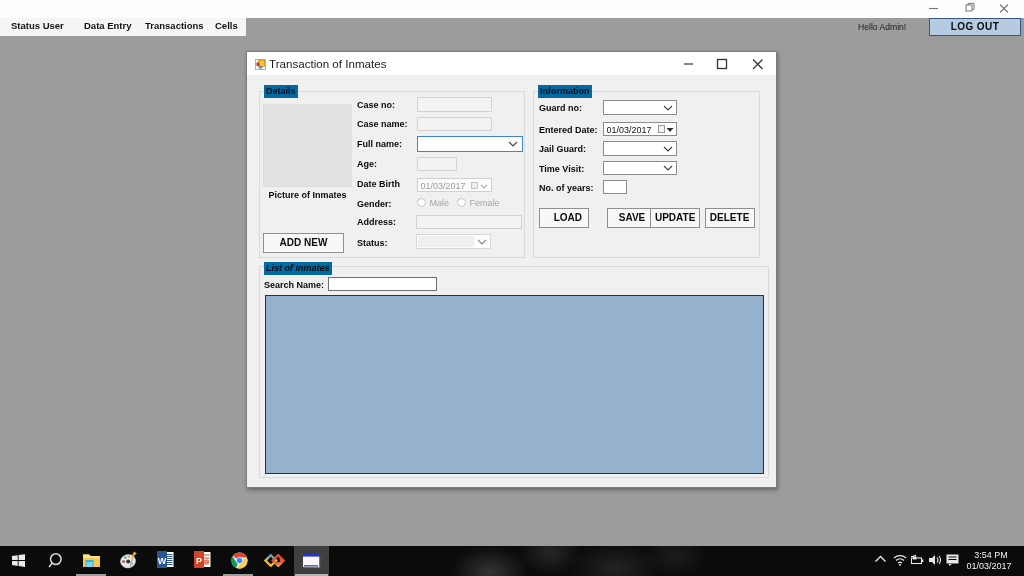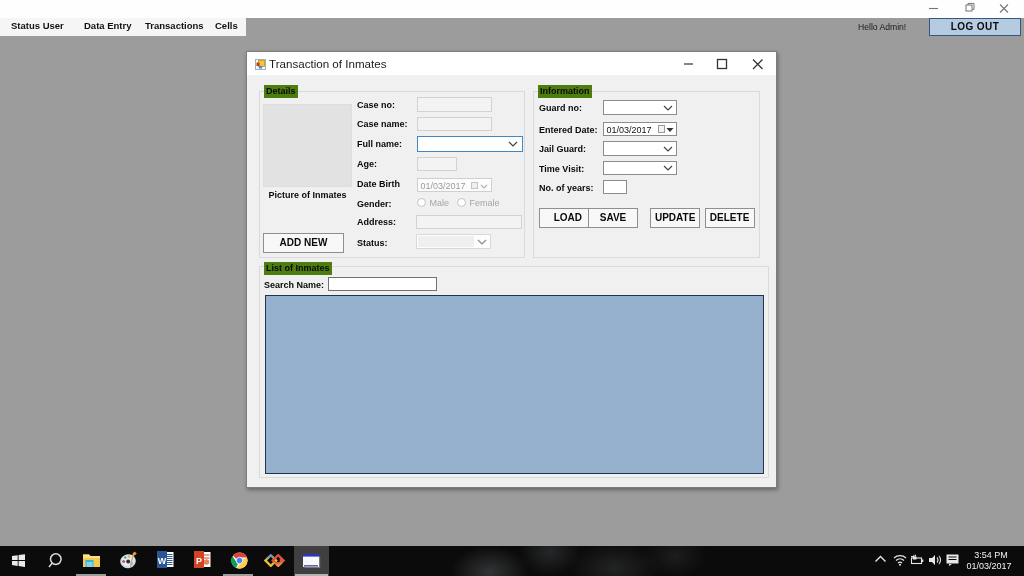--- a/index.html
+++ b/index.html
@@ -3,21 +3,21 @@
 <meta charset="utf-8">
 <style>
   * { margin:0; padding:0; box-sizing:border-box; }
   html,body { width:1024px; height:576px; overflow:hidden; }
   body { font-family:"Liberation Sans", sans-serif; background:#9c9c9c; position:relative; }
   .abs { position:absolute; }
   .bold { font-weight:bold; }
   .lbl { position:absolute; font-weight:bold; font-size:9px; color:#0a0a0a; white-space:nowrap; }
   .tb { position:absolute; background:#f3f3f3; border:1px solid #d2d2d2; }
   .groupbox { position:absolute; border:1px solid #dadada; }
-  .grouplbl { position:absolute; top:-7px; left:4px; background:#4d7c0f; padding:0 2px; font-weight:bold; font-size:9px; color:#0a0a0a; line-height:13px; white-space:nowrap; }
+  .grouplbl { position:absolute; top:-7px; left:4px; background:#0369a1; padding:0 2px; font-weight:bold; font-size:9px; color:#0a0a0a; line-height:13px; white-space:nowrap; }
 </style>
 </head>
 <body>
 
 <div class="abs" style="left:0;top:0;width:1024px;height:17.5px;background:#fefefe;"></div>
 <div class="abs" style="left:2px;top:16px;font-size:12.8px;color:#a8a8a8;">mainform</div>
 <svg class="abs" style="left:920px;top:0;" width="100" height="17" viewBox="0 0 100 17">
   <line x1="9" y1="8.5" x2="18" y2="8.5" stroke="#757575" stroke-width="1.1"></line>
   <rect x="46" y="5" width="6" height="6" fill="none" stroke="#757575" stroke-width="1"></rect>
   <path d="M48 5 v-1.6 h6 v6 h-1.7" fill="none" stroke="#757575" stroke-width="1"></path>
@@ -131,26 +131,26 @@
 
   <div class="abs" style="left:355.5px;top:108.5px;width:74px;height:14.5px;background:#fff;border:1px solid #8c8c8c;">
     <svg width="10" height="7" style="position:absolute;right:3px;top:3.5px;">
         <path d="M1 1 l4 4 l4 -4" stroke="#444" stroke-width="1.2" fill="none"></path>
       </svg>
   </div>
 
   <div class="abs" style="left:355.5px;top:128px;width:24px;height:14px;background:#fff;border:1px solid #8c8c8c;"></div>
 
   <div class="abs" style="left:291.8px;top:156.3px;width:50px;height:20px;background:#f8f8f8;border:1px solid #8f8f8f;font-weight:bold;font-size:10px;text-align:center;line-height:18px;color:#0a0a0a;padding-left:8px;">LOAD</div>
-  <div class="abs" style="left:341px;top:156.3px;width:50px;height:20px;background:#f8f8f8;border:1px solid #8f8f8f;font-weight:bold;font-size:10px;text-align:center;line-height:18px;color:#0a0a0a;">SAVE</div>
+  <div class="abs" style="left:360px;top:156.3px;width:50px;height:20px;background:#f8f8f8;border:1px solid #8f8f8f;font-weight:bold;font-size:10px;text-align:center;line-height:18px;color:#0a0a0a;">SAVE</div>
   <div class="abs" style="left:402.9px;top:156.3px;width:50.5px;height:20px;background:#f8f8f8;border:1px solid #8f8f8f;font-weight:bold;font-size:10px;text-align:center;line-height:18px;color:#0a0a0a;">UPDATE</div>
   <div class="abs" style="left:457.6px;top:156.3px;width:50px;height:20px;background:#f8f8f8;border:1px solid #8f8f8f;font-weight:bold;font-size:10px;text-align:center;line-height:18px;color:#0a0a0a;">DELETE</div>
 
   <div class="groupbox" style="left:12px;top:213.5px;width:510px;height:212.5px;">
-    <div class="grouplbl" style="top:-5px;">List of Inmates</div>
+    <div class="grouplbl" style="top:-5px;font-style:italic;">List of Inmates</div>
   </div>
   <div class="lbl" style="left:17px;top:227.5px;">Search Name:</div>
   <div class="abs" style="left:81.4px;top:225px;width:109px;height:13.5px;background:#fff;border:1px solid #707070;"></div>
 
   <div class="abs" style="left:17.5px;top:242.5px;width:499px;height:179px;background:#95b1ce;border:1px solid #22344a;"></div>
 </div>
 
 <div class="abs" style="left:0;top:546px;width:1024px;height:30px;background:#0b0b0b;">
   <div class="abs" style="left:400px;top:0;width:330px;height:30px;background:
     radial-gradient(ellipse 60px 40px at 90px 26px, rgba(90,92,94,0.5), transparent 65%),

